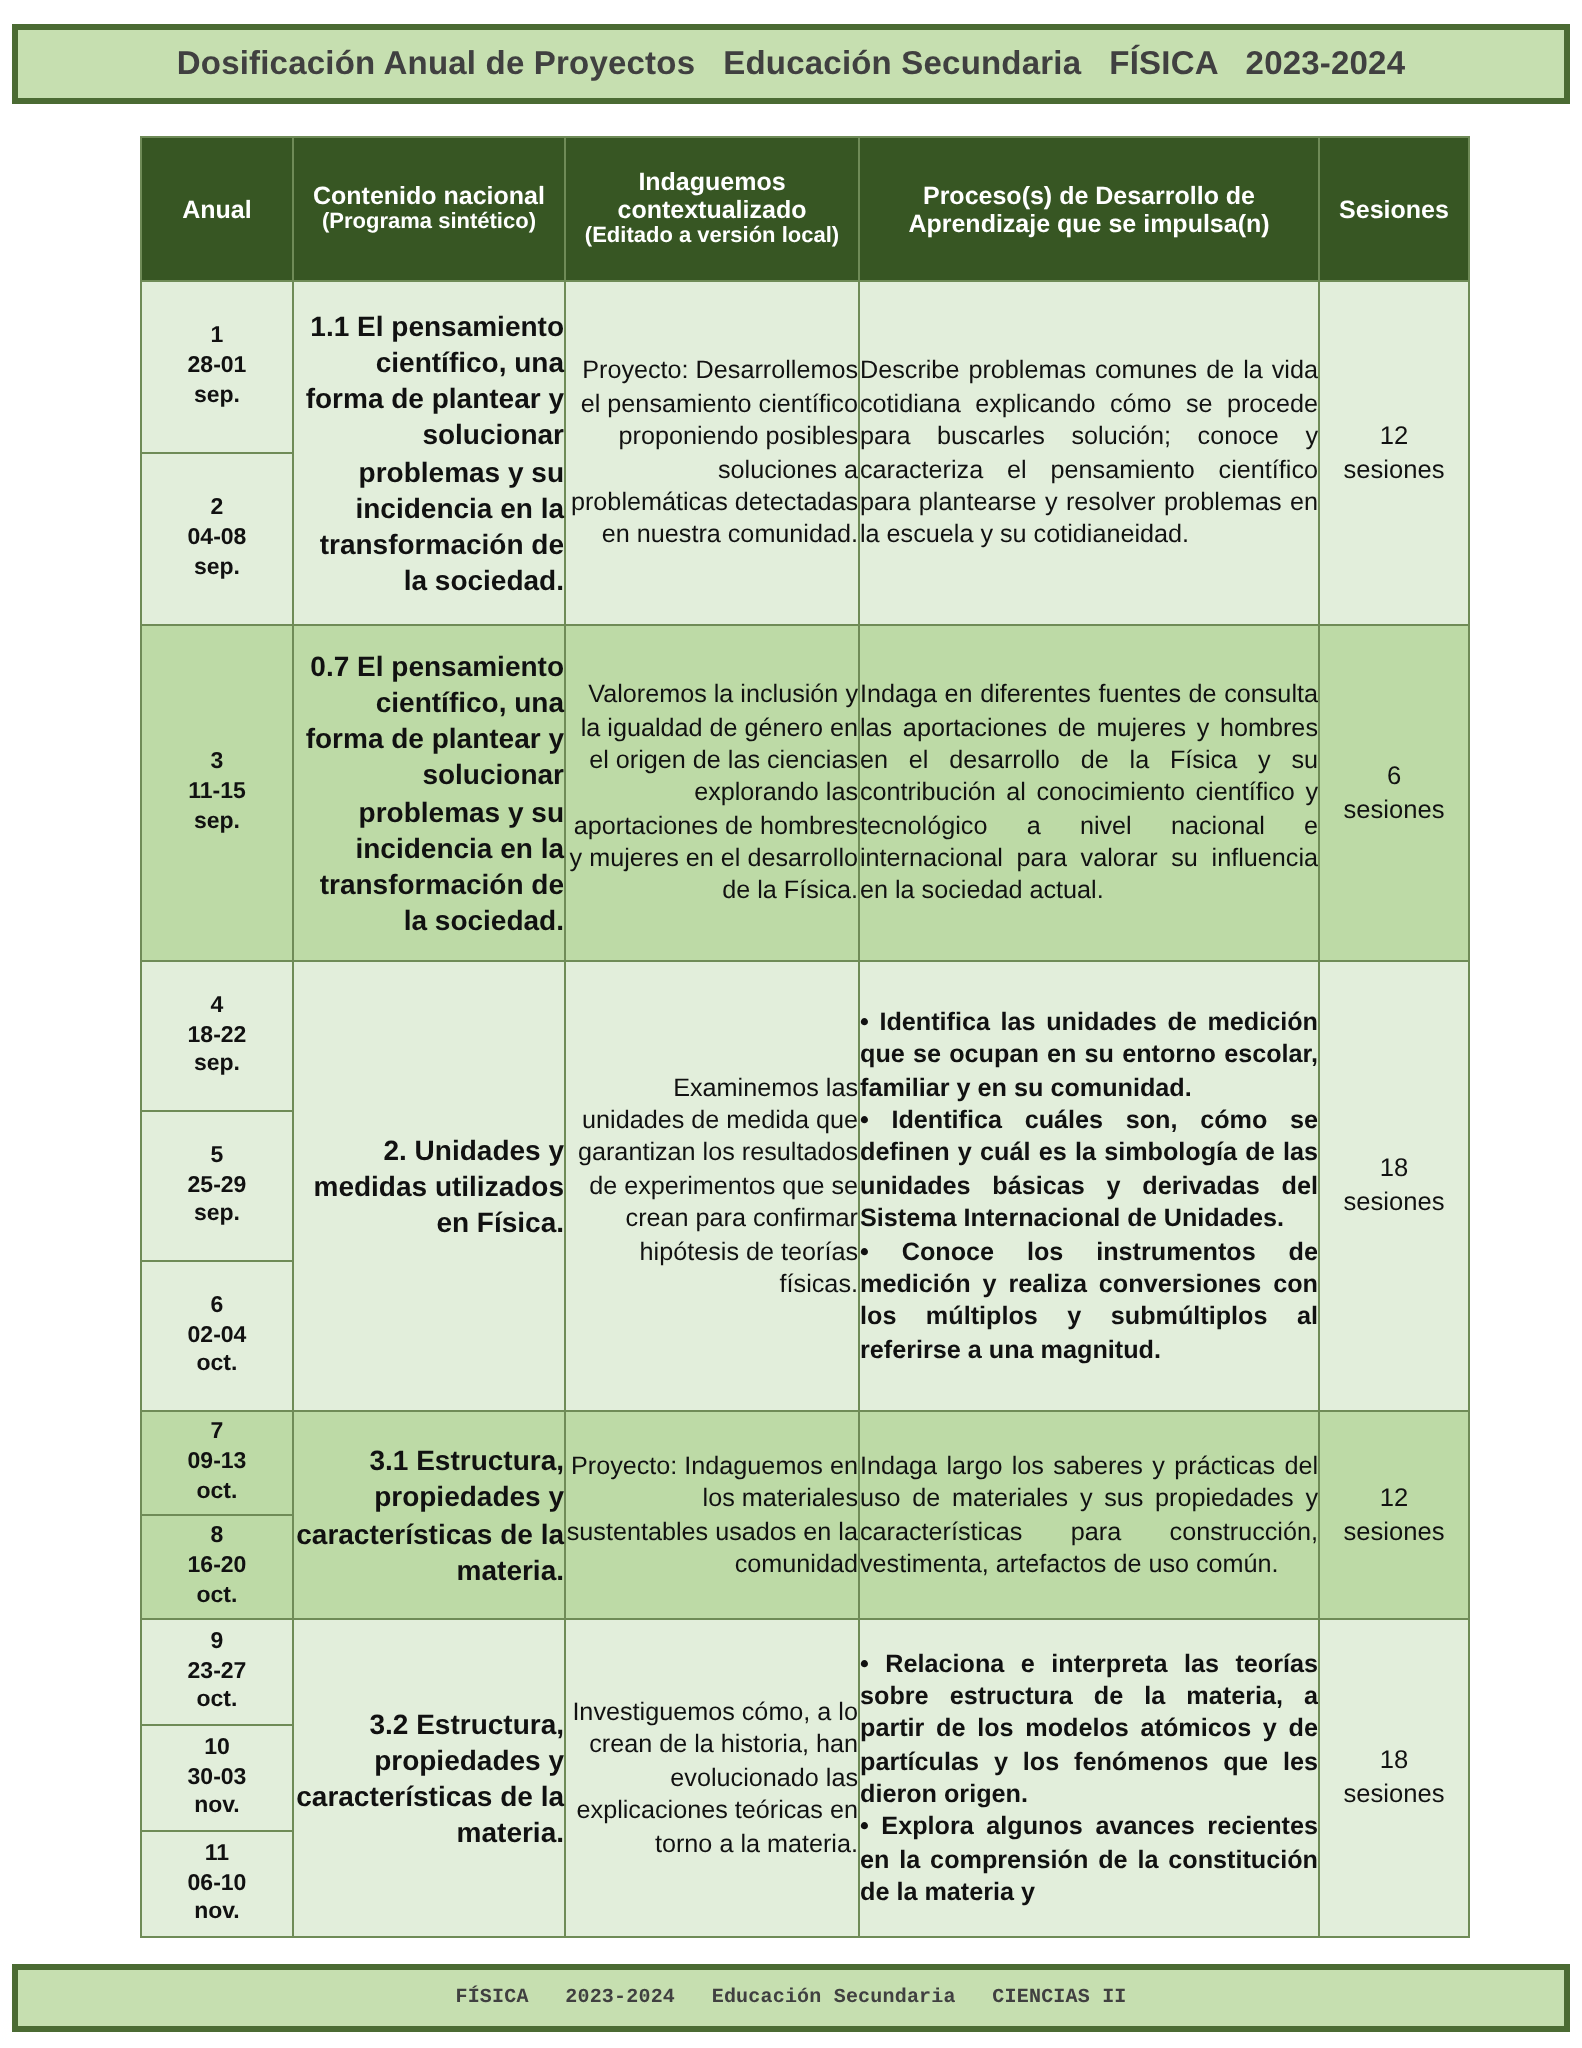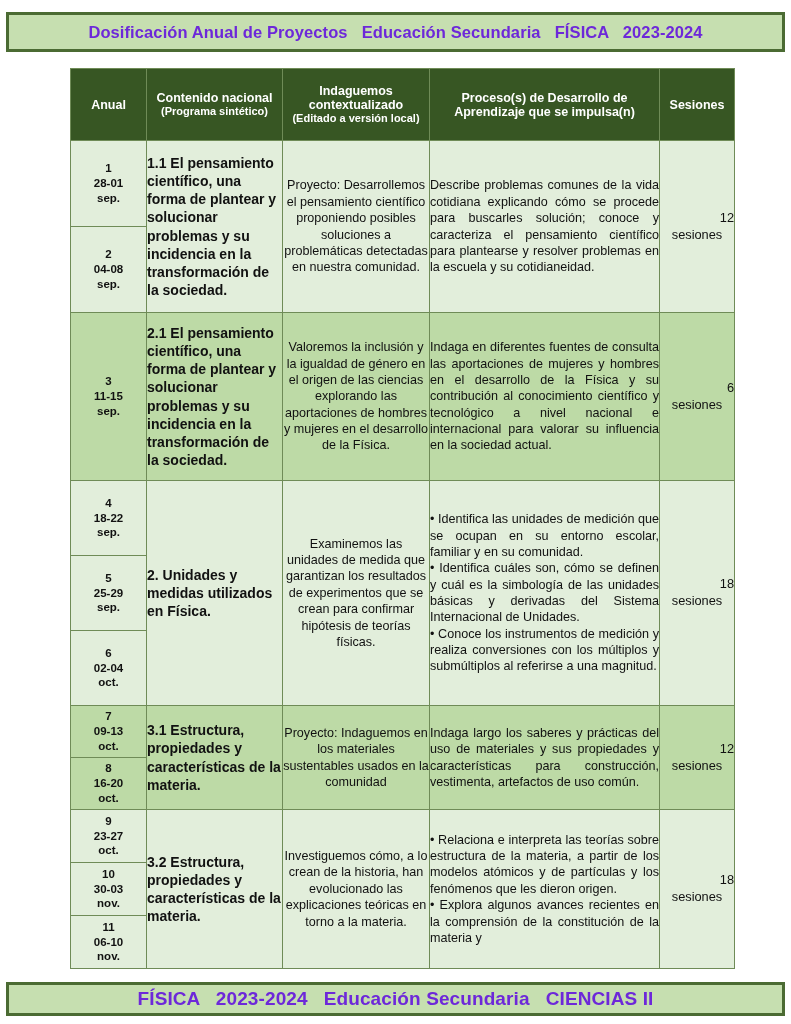--- a/index.html
+++ b/index.html
@@ -34,24 +34,25 @@
   }
   .banner-bottom {
     top: 982px;
     height: 34px;
   }
   .banner-text {
     font-weight: bold;
     font-size: 16.5px;
     letter-spacing: 0.1px;
     white-space: pre;
-    color: #6d28d9;
+    color: #404040;
   }
   .banner-bottom .banner-text {
-    font-size: 19px;
+    font-size: 10px;
+    font-family: Liberation Mono, monospace;
   }
 
   
   .sheet {
     position: absolute;
     left: 70px;
     top: 68px;
     width: 664px;
   }
   table.dos {
@@ -92,54 +93,55 @@
 
   
   td.sem {
     text-align: center;
     font-weight: bold;
     font-size: 11.5px;
     line-height: 1.28;
     padding: 4px 2px;
   }
   td.nac {
-    text-align: left;
+    text-align: right;
     font-weight: bold;
     font-size: 14px;
     line-height: 1.3;
     padding: 5px 6px;
   }
   td.ctx {
-    text-align: center;
+    text-align: right;
     font-size: 12.6px;
     line-height: 1.3;
     padding: 5px 7px;
   }
   td.proc {
     text-align: justify;
     text-align-last: left;
     font-size: 12.6px;
     line-height: 1.3;
     padding: 6px 8px;
   }
   td.proc p {
     margin: 0;
     text-align: justify;
   }
   td.proc p.bullet {
     text-indent: 0;
     padding-left: 0;
+    font-weight: bold;
   }
   td.ses {
     text-align: center;
     font-size: 12.8px;
     line-height: 1.3;
     padding: 4px 2px;
   }
-  td.ses .num { display: block; text-align: right; }
+  td.ses .num { display: block; }
   td.ses .word { display: block; }
 
   
   .shade-light { background: #e2eedb; }
   .shade-dark  { background: #bddaa6; }
 
   .clip-cell { overflow: hidden; }
 </style>
 </head>
 <body>
@@ -189,21 +191,21 @@
           <td class="ses shade-light" rowspan="2">
             <span class="num">12</span>
             <span class="word">sesiones</span>
           </td>
         </tr>
         <tr style="height: 86px;">
           <td class="sem shade-light"><span>2</span><br><span>04-08</span><br><span>sep.</span></td>
         </tr>
         <tr style="height: 168px;">
           <td class="sem shade-dark"><span>3</span><br><span>11-15</span><br><span>sep.</span></td>
-          <td class="nac shade-dark" rowspan="1">2.1 El pensamiento científico, una forma de plantear y solucionar problemas y su incidencia en la transformación de la sociedad.</td>
+          <td class="nac shade-dark" rowspan="1">0.7 El pensamiento científico, una forma de plantear y solucionar problemas y su incidencia en la transformación de la sociedad.</td>
           <td class="ctx shade-dark" rowspan="1">Valoremos la inclusión y la igualdad de género en el origen de las ciencias explorando las aportaciones de hombres y mujeres en el desarrollo de la Física.</td>
           <td class="proc clip-cell shade-dark" rowspan="1">
             <p>Indaga en diferentes fuentes de consulta las aportaciones de mujeres y hombres en el desarrollo de la Física y su contribución al conocimiento científico y tecnológico a nivel nacional e internacional para valorar su influencia en la sociedad actual.</p>
           </td>
           <td class="ses shade-dark" rowspan="1">
             <span class="num">6</span>
             <span class="word">sesiones</span>
           </td>
         </tr>
         <tr style="height: 75px;">

